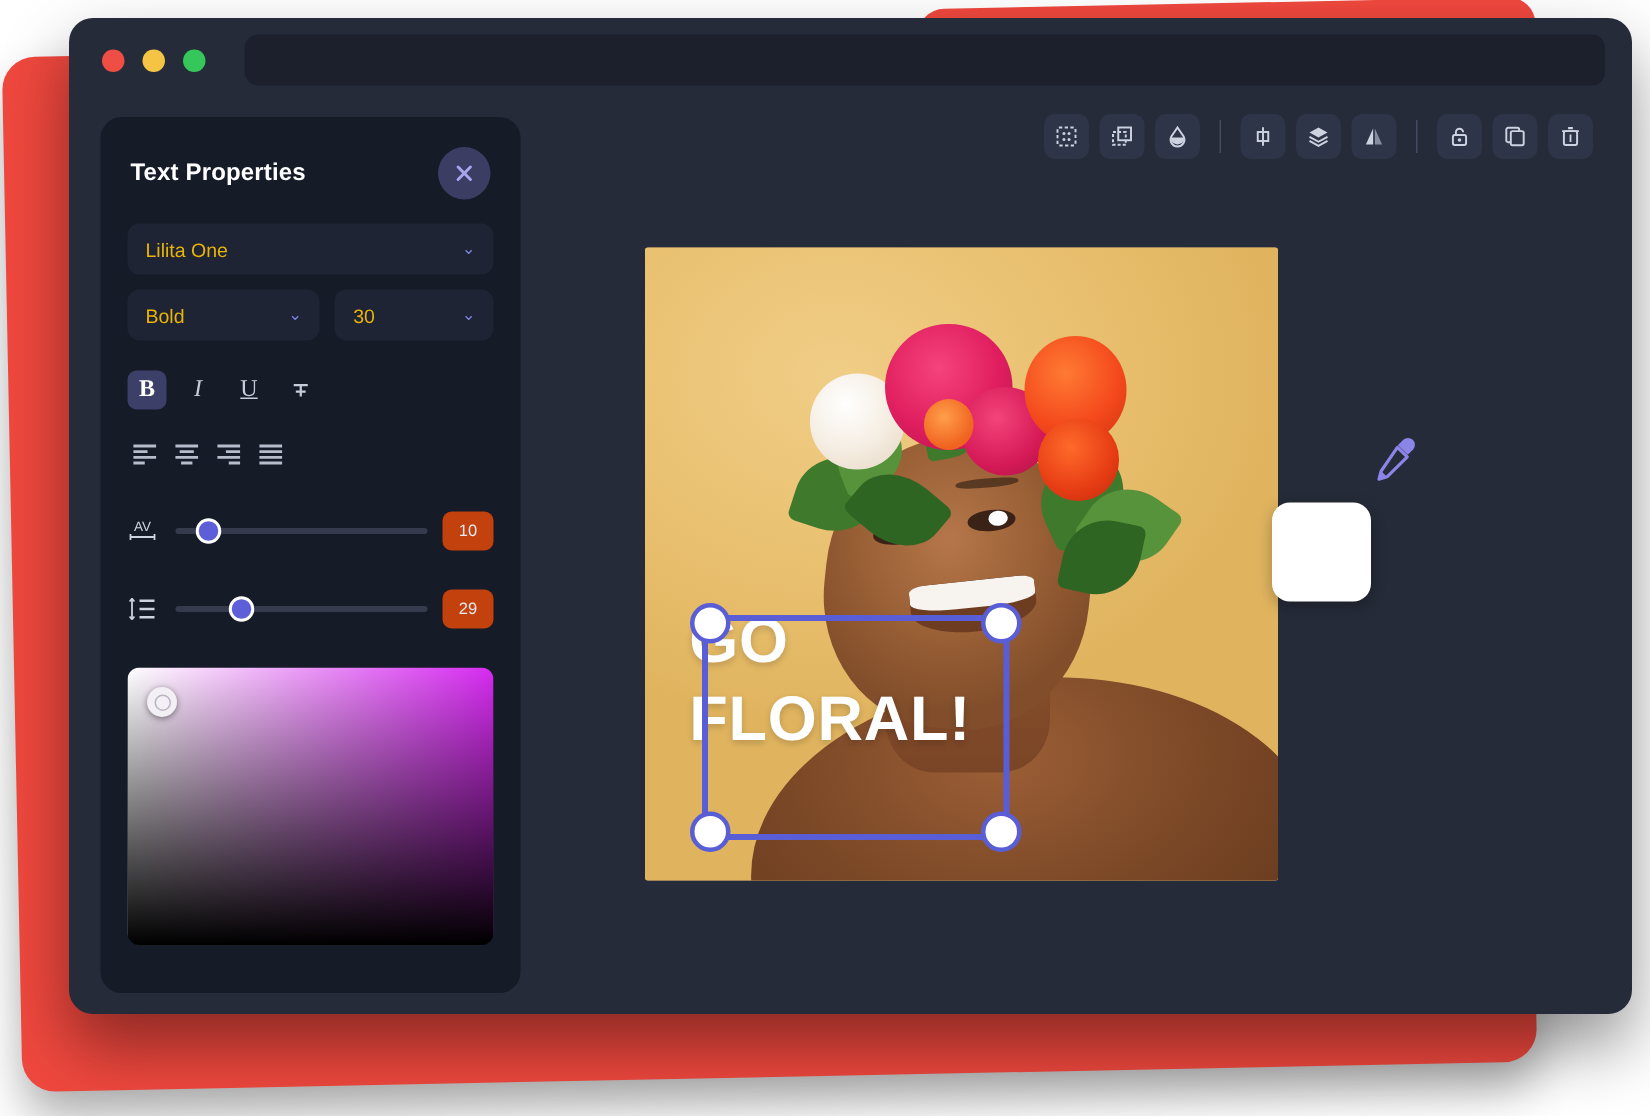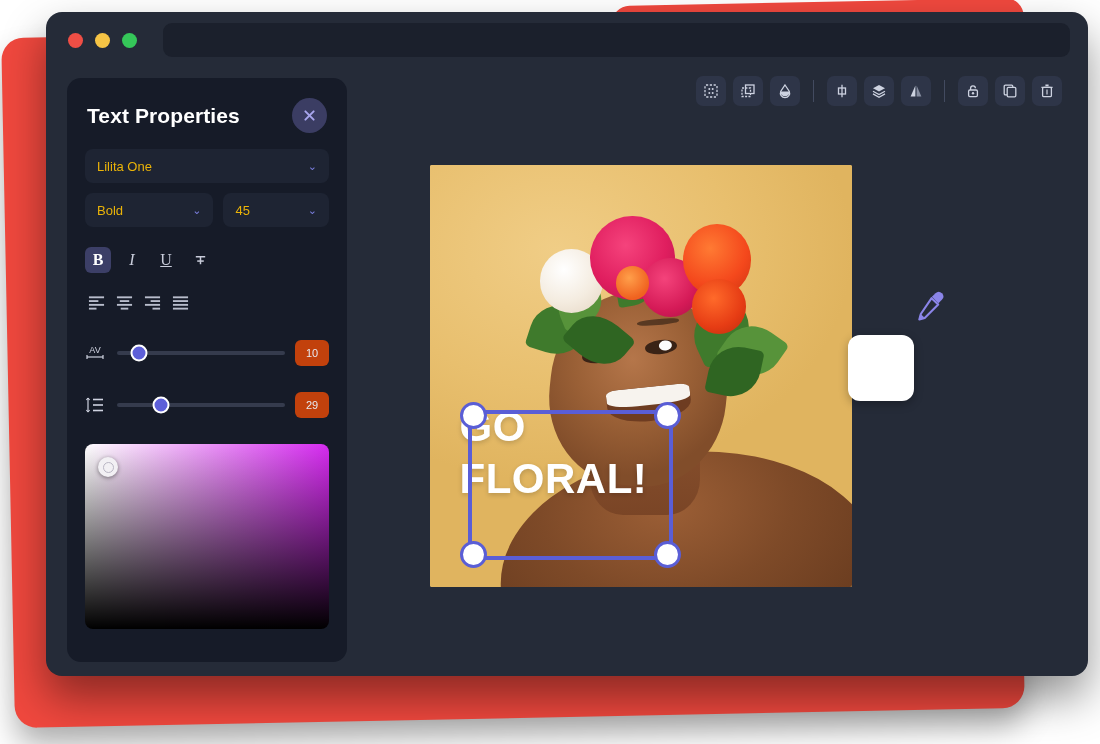--- a/index.html
+++ b/index.html
@@ -82,21 +82,21 @@
     left:21px;top:66px;
     width:280px;height:584px;
     background:#161b28;
     border-radius:14px;
   }
   .panel-head{
     display:flex;align-items:center;justify-content:space-between;
     padding:20px 20px 0 20px;
   }
   .panel-title{
-    color:#ffffff;font-size:21px;font-weight:bold;letter-spacing:.1px;
+    color:#ffffff;font-size:16px;font-weight:bold;letter-spacing:.1px;
   }
   .close-btn{
     width:35px;height:35px;border-radius:50%;
     background:#3b3d63;
     display:flex;align-items:center;justify-content:center;
   }
 
   .panel-body{padding:16px 18px 0 18px;}
 
   .field{
@@ -384,21 +384,21 @@
           <span class="field-label">Lilita One</span>
           <span class="chev">⌄</span>
         </div>
 
         <div class="field-row">
           <div class="field style">
             <span class="field-label">Bold</span>
             <span class="chev">⌄</span>
           </div>
           <div class="field size">
-            <span class="field-label">45</span>
+            <span class="field-label">30</span>
             <span class="chev">⌄</span>
           </div>
         </div>
 
         <div class="icon-row">
           <div class="icon-btn bold active">B</div>
           <div class="icon-btn italic">I</div>
           <div class="icon-btn underline">U</div>
           <div class="icon-btn">
             <svg width="15" height="15" viewBox="0 0 16 16">

